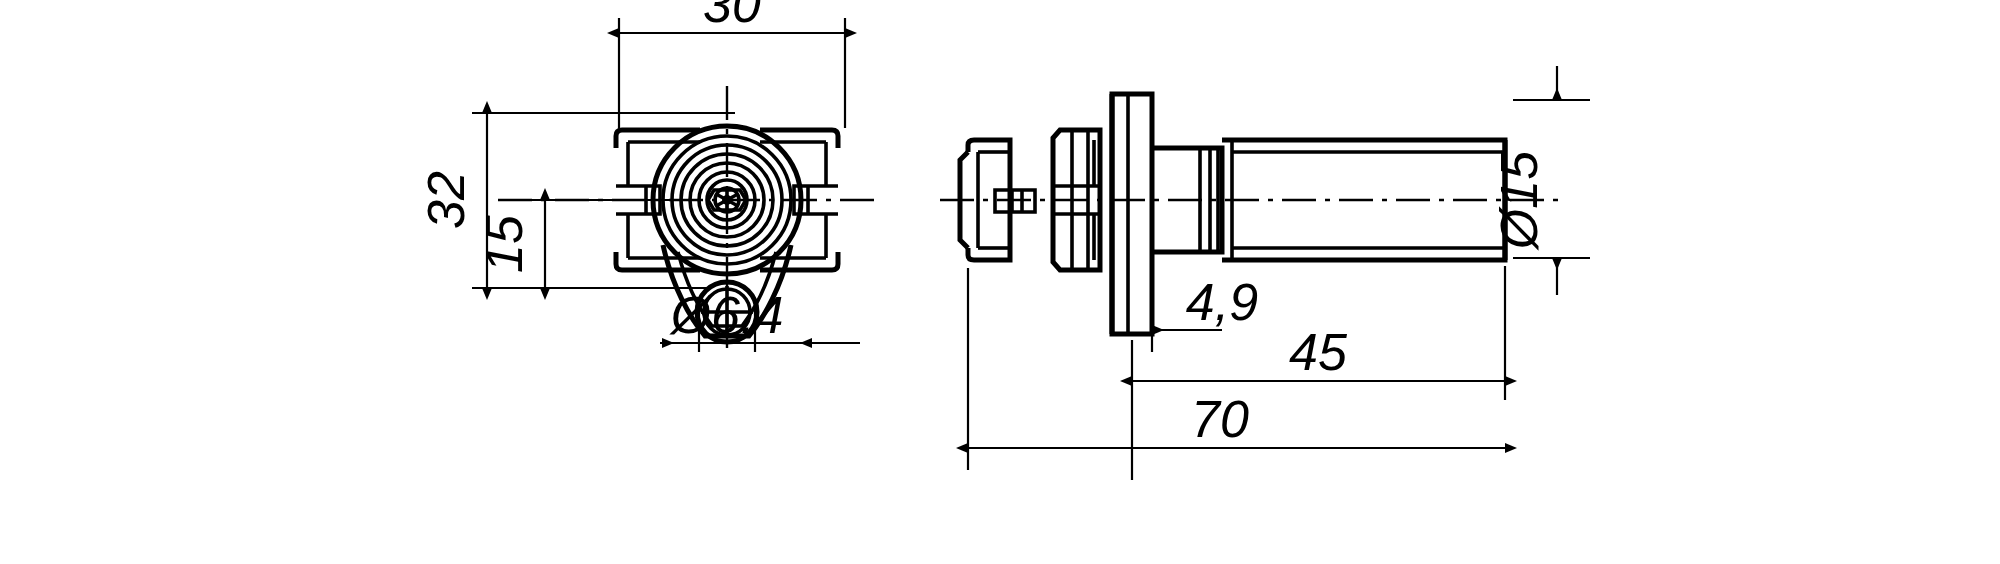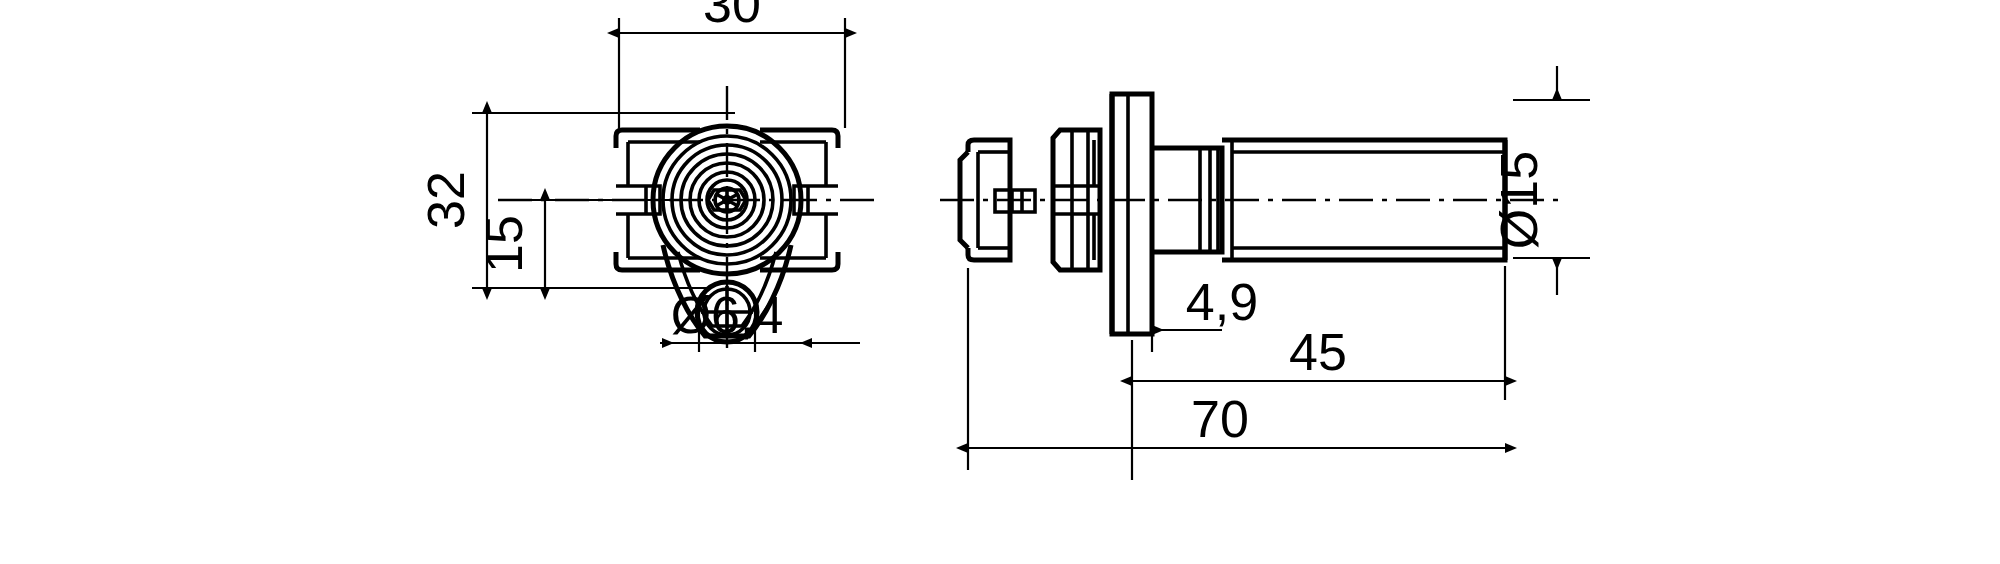--- a/index.html
+++ b/index.html
@@ -11,20 +11,21 @@
     width: 2000px;
     height: 564px;
     font-family: "Liberation Sans", sans-serif;
     overflow: hidden;
   }
   #drawing-root {
     position: relative;
     width: 2000px;
     height: 396px;
     background: #ffffff;
+    font-style: italic;
   }
   svg#cad {
     display: block;
     width: 2000px;
     height: 564px;
   }
   .ln    { stroke: #000000; fill: none; stroke-linecap: butt; }
   .thick { stroke-width: 5; }
   .med   { stroke-width: 3.6; }
   .hair  { stroke-width: 2.2; }

